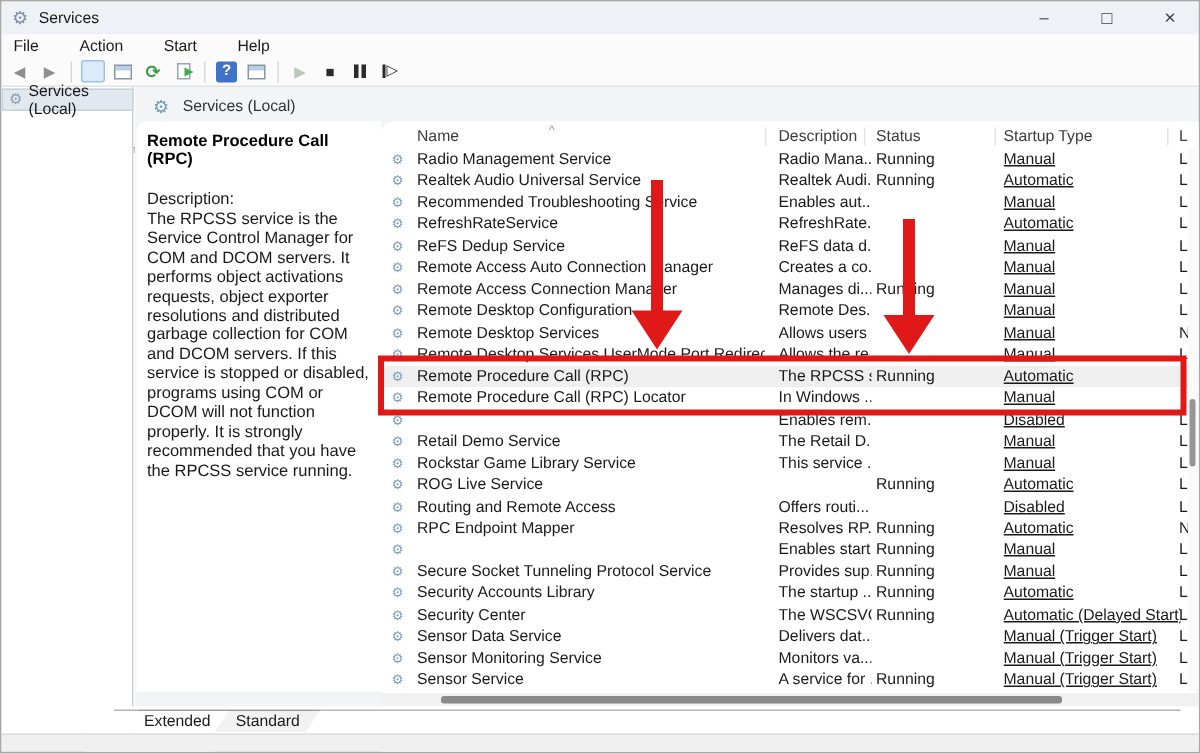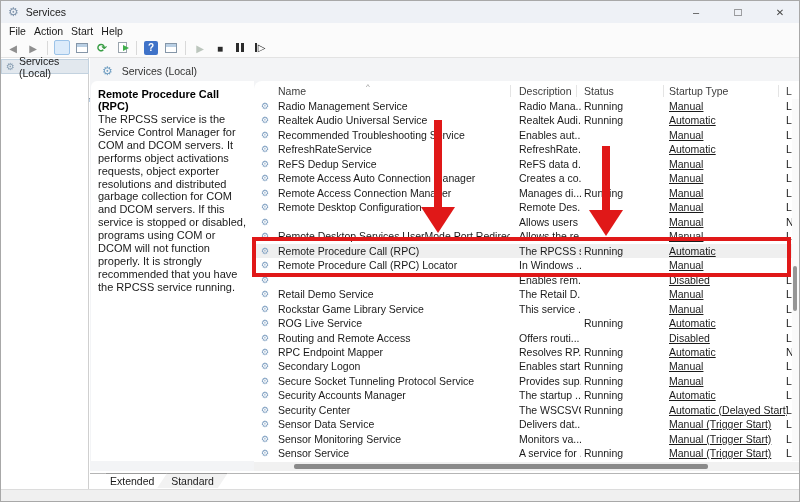--- a/index.html
+++ b/index.html
@@ -15,21 +15,21 @@
   .titlebar { position:absolute; left:0; top:0; width:800px; height:22px; background:#eef1f6; display:flex; align-items:center; }
   .app-icon { margin-left:7px; font-size:12px; color:#7e93ab; line-height:1; }
   .title-text { margin-left:7px; font-size:10.5px; color:#1a1a1a; }
   .win-controls { position:absolute; right:0; top:0; height:22px; display:flex; }
   .win-btn { width:42px; height:22px; display:flex; align-items:center; justify-content:center; color:#444; font-size:11px; }
   .win-btn.min::after { content:"\2013"; }
   .win-btn.max::after { content:"\25A1"; font-size:12px; }
   .win-btn.close::after { content:"\2715"; font-size:10px; }
 
   
-  .menubar { position:absolute; left:0; top:22px; width:800px; height:15px; background:#fbfbfb; display:flex; align-items:center; padding-left:8px; gap:8px; }
+  .menubar { position:absolute; left:0; top:22px; width:800px; height:15px; background:#fbfbfb; display:flex; align-items:center; padding-left:8px; gap:27px; }
   .menu-item { font-size:10.5px; color:#1a1a1a; }
 
   
   .toolbar { position:absolute; left:0; top:37px; width:800px; height:20px; background:#fbfbfb; border-bottom:1px solid #e3e3e3; display:flex; align-items:center; padding-left:4px; gap:4px; }
   .tb-sep { width:1px; height:14px; background:#d9d9d9; margin:0 2px; }
   .tb { width:16px; height:15px; display:flex; align-items:center; justify-content:center; position:relative; }
   .ic-back::after { content:"\25C0"; color:#8f8f8f; font-size:10px; }
   .ic-fwd::after  { content:"\25B6"; color:#8f8f8f; font-size:10px; }
   .tb.hl { background:#dcebfa; border:1px solid #9cc3e8; border-radius:2px; }
   .mini-win { width:12px; height:10px; border:1px solid #8596a8; background:#fff; position:relative; }
@@ -82,21 +82,21 @@
   .row .c3 { left:415px; width:118px;text-decoration:underline; }
   .row .c4 { left:532px; width:14px; }
   .h0 { left:24px; } .h1 { left:265px; } .h2 { left:330px; } .h3 { left:415px; } .h4 { left:532px; }
 
   .vscroll { position:absolute; right:2px; top:18px; width:7px; height:362px; background:#fafafa; }
   .vthumb { position:absolute; left:1px; top:167px; width:4px; height:45px; background:#969696; border-radius:2px; }
   .hscroll { position:absolute; left:0px; top:381px; width:547px; height:9px; background:#f1f1f1; }
   .hthumb { position:absolute; left:40px; top:2px; width:414px; height:5px; background:#8a8a8a; border-radius:2px; }
 
   
-  .tabstrip { position:absolute; left:89px; top:470px; width:711px; height:18px; background:#fff; }
+  .tabstrip { position:absolute; left:75px; top:470px; width:711px; height:18px; background:#fff; }
   .tab { position:absolute; top:2px; height:15px; line-height:14px; font-size:10.5px; padding:0 14px; color:#1a1a1a;
          background:#f2f2f2; clip-path:polygon(10px 0, 100% 0, calc(100% - 10px) 100%, 0 100%);
          border-top:1px solid #9a9a9a; }
   .tab.active { background:#fff; font-weight:normal; }
   .tab-line { position:absolute; left:0; top:2px; width:711px; height:1px; background:#b5b5b5; }
 
   .bottom-strip { position:absolute; left:0; top:488px; width:800px; height:14px; background:#f0f0f0; border-top:1px solid #dcdcdc; }
 
   
   .anno-box { position:absolute; left:251px; top:236px; width:539px; height:40px; border:4px solid var(--acc); z-index:50; }
@@ -184,20 +184,21 @@
   </div>
 
   <div class="pane">
     <div class="pane-header">
       <span class="gear">⚙</span>
       <span class="lbl">Services (Local)</span>
     </div>
 
     <div class="desc-panel">
       <div class="desc-title">Remote Procedure Call (RPC)</div>
+      <div class="desc-heading">Description:</div>
       <div class="desc-body">The RPCSS service is the Service Control Manager for COM and DCOM servers. It performs object activations requests, object exporter resolutions and distributed garbage collection for COM and DCOM servers. If this service is stopped or disabled, programs using COM or DCOM will not function properly. It is strongly recommended that you have the RPCSS service running.</div>
     </div>
 
     <div class="listpanel">
       <div class="hdr" id="hdr">
         <span class="sort">^</span>
         <i class="vsep" style="left:256px"></i>
         <i class="vsep" style="left:322px"></i>
         <i class="vsep" style="left:409px"></i>
         <i class="vsep" style="left:524px"></i>
@@ -267,20 +268,21 @@
           <div class="row">
             <span class="icn">⚙</span>
             <span class="c0">Remote Desktop Configuration</span>
             <span class="c1">Remote Des...</span>
             <span class="c2"></span>
             <span class="c3">Manual</span>
             <span class="c4">L</span>
           </div>
           <div class="row">
             <span class="icn">⚙</span>
+            <span class="c0">Remote Desktop Services</span>
             <span class="c1">Allows users ...</span>
             <span class="c2"></span>
             <span class="c3">Manual</span>
             <span class="c4">N</span>
           </div>
           <div class="row">
             <span class="icn">⚙</span>
             <span class="c0">Remote Desktop Services UserMode Port Redirector</span>
             <span class="c1">Allows the re...</span>
             <span class="c2"></span>
@@ -345,37 +347,36 @@
           <div class="row">
             <span class="icn">⚙</span>
             <span class="c0">RPC Endpoint Mapper</span>
             <span class="c1">Resolves RP...</span>
             <span class="c2">Running</span>
             <span class="c3">Automatic</span>
             <span class="c4">N</span>
           </div>
           <div class="row">
             <span class="icn">⚙</span>
-            <span class="c0">Secondary Logon</span>
             <span class="c1">Enables start...</span>
             <span class="c2">Running</span>
             <span class="c3">Manual</span>
             <span class="c4">L</span>
           </div>
           <div class="row">
             <span class="icn">⚙</span>
             <span class="c0">Secure Socket Tunneling Protocol Service</span>
             <span class="c1">Provides sup...</span>
             <span class="c2">Running</span>
             <span class="c3">Manual</span>
             <span class="c4">L</span>
           </div>
           <div class="row">
             <span class="icn">⚙</span>
-            <span class="c0">Security Accounts Manager</span>
+            <span class="c0">Security Accounts Library</span>
             <span class="c1">The startup ...</span>
             <span class="c2">Running</span>
             <span class="c3">Automatic</span>
             <span class="c4">L</span>
           </div>
           <div class="row">
             <span class="icn">⚙</span>
             <span class="c0">Security Center</span>
             <span class="c1">The WSCSVC...</span>
             <span class="c2">Running</span>

